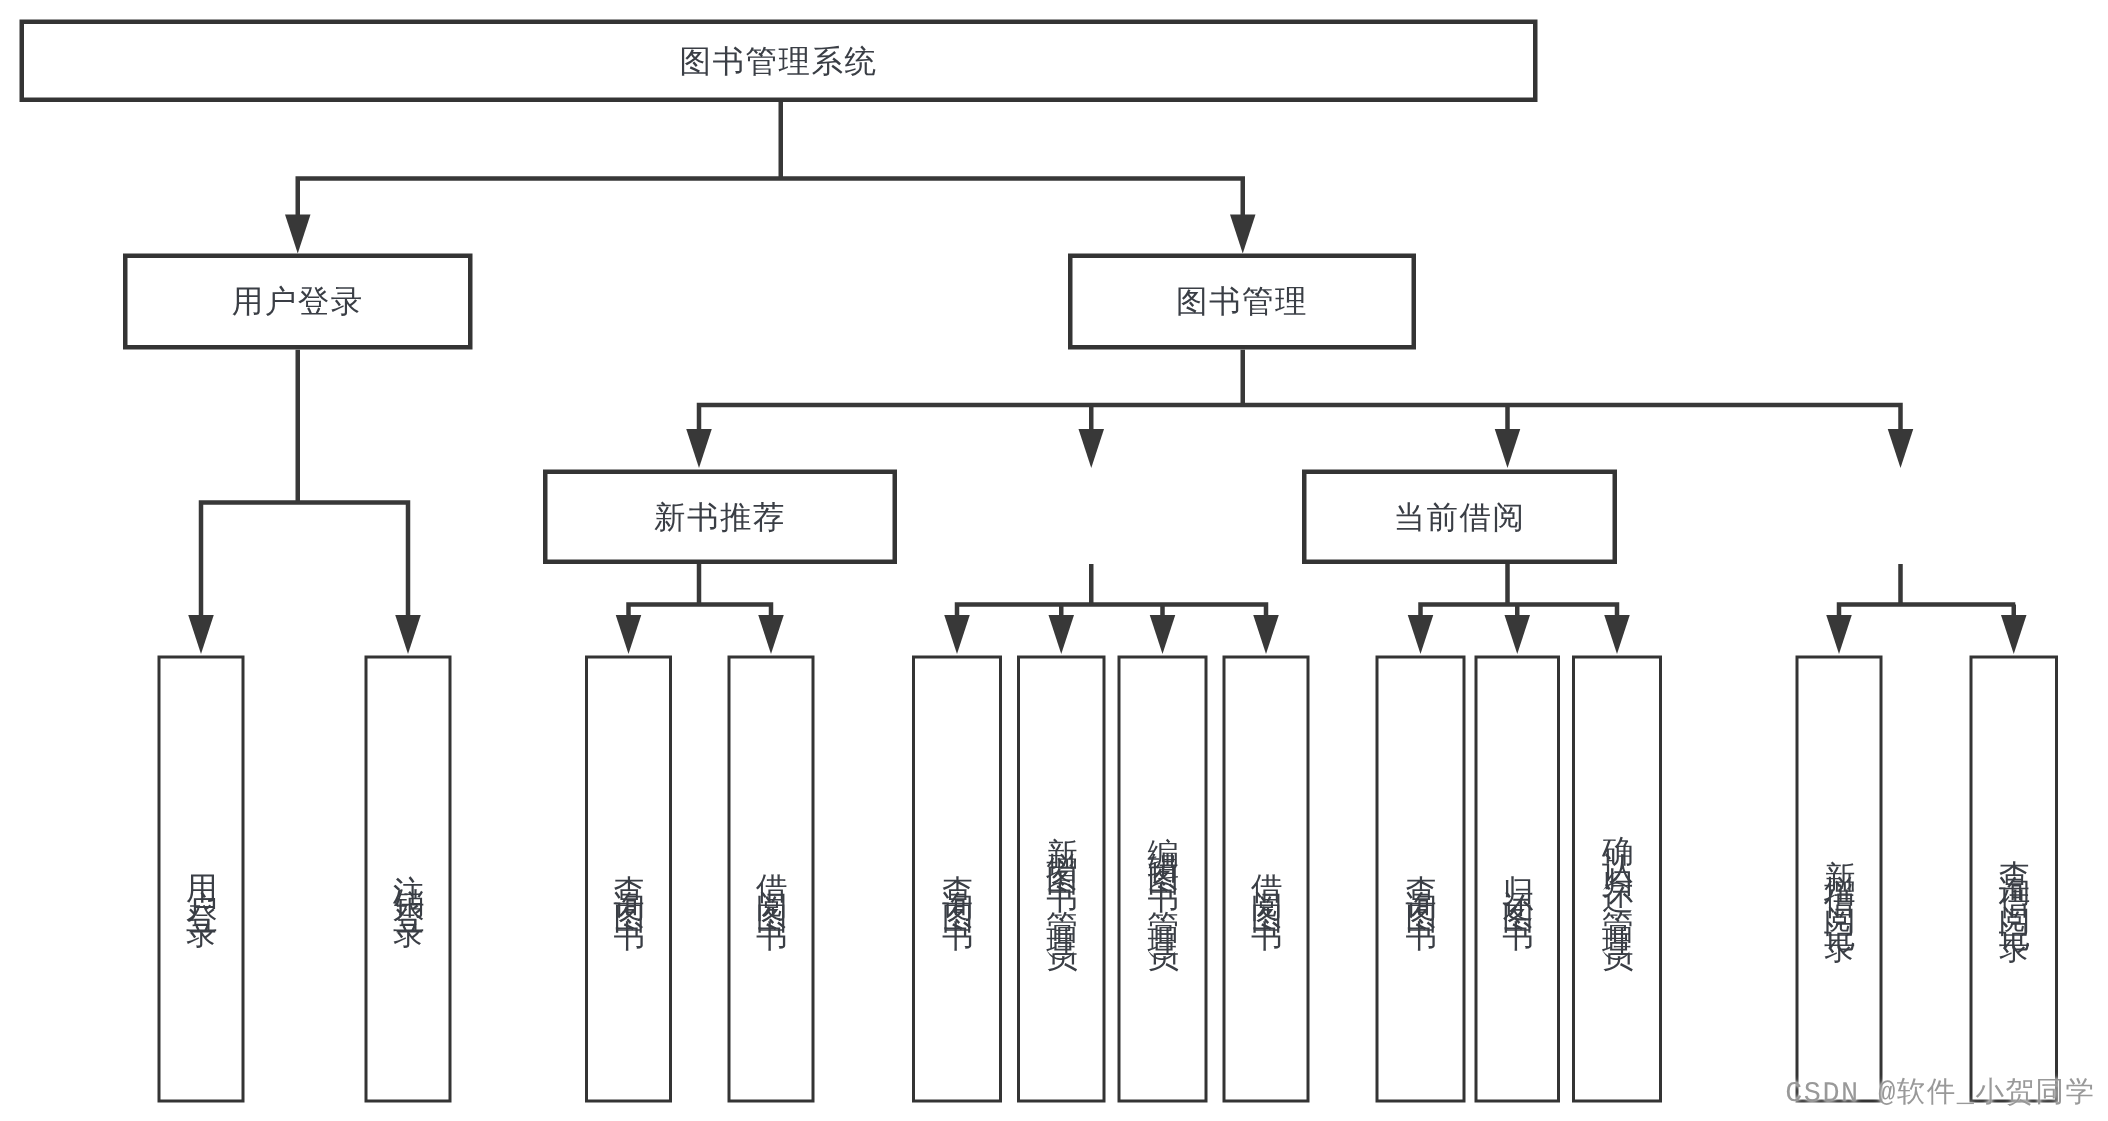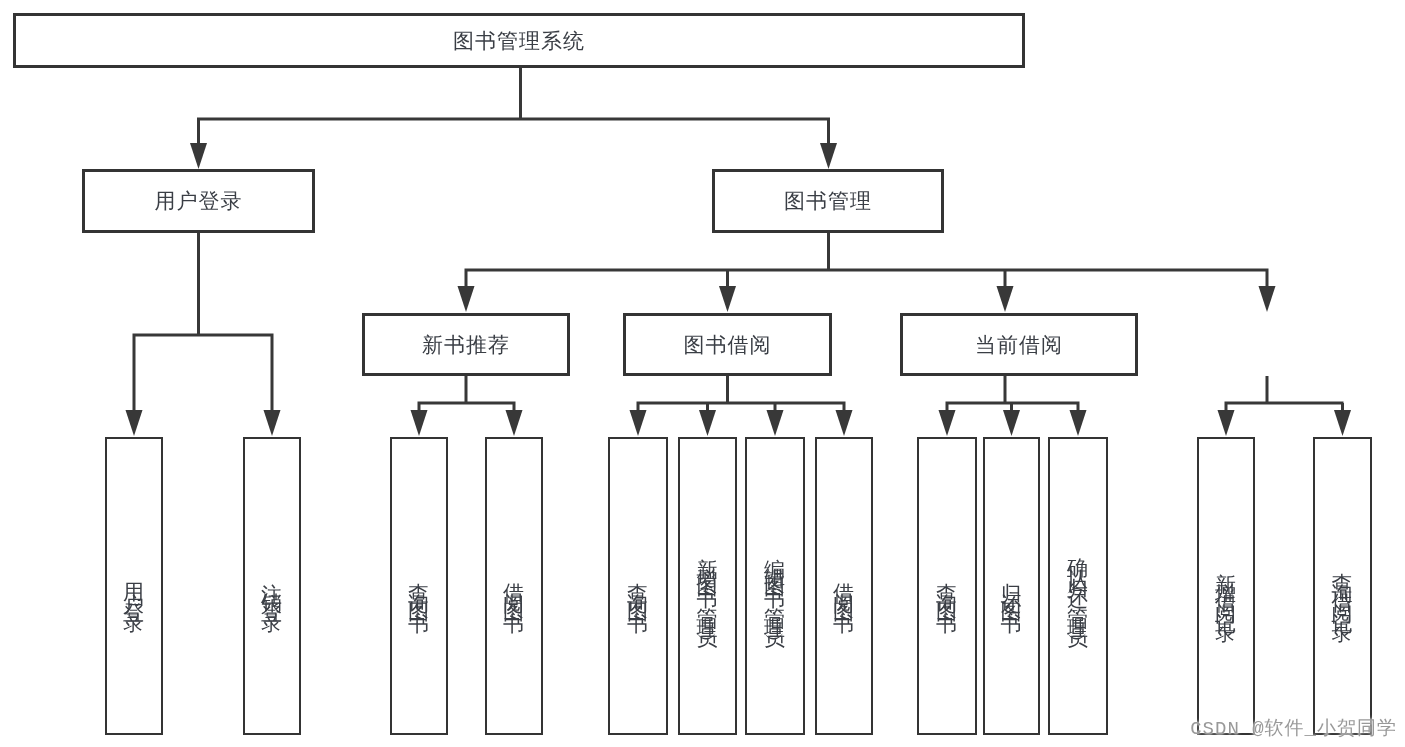--- a/index.html
+++ b/index.html
@@ -39,23 +39,23 @@
     letter-spacing: 10px;
     line-height: 1;
     white-space: nowrap;
   }
   .h-label { white-space: nowrap; }
 
   
   #n-root  { left: 13px;   top: 13px;  width: 1012px; height: 55px; }
   #n-ul    { left: 82px;   top: 169px; width: 233px;  height: 64px; }
   #n-bm    { left: 712px;  top: 169px; width: 232px;  height: 64px; }
-  #n-xsj   { left: 362px;  top: 313px; width: 208px;  height: 63px; }
+  #n-xsj   { left: 362px;  top: 313px; width: 236px;  height: 63px; }
   #n-tsjy  { left: 623px;  top: 313px; width: 209px;  height: 63px; }
-  #n-dqjy  { left: 900px;  top: 313px; width: 238px;  height: 63px; }
+  #n-dqjy  { left: 868px;  top: 313px; width: 210px;  height: 63px; }
   #n-jyjl  { left: 1162px; top: 313px; width: 210px;  height: 63px; }
 
   #l-a1 { left: 105px;  top: 437px; width: 58px; height: 298px; }
   #l-a2 { left: 243px;  top: 437px; width: 58px; height: 298px; }
   #l-b1 { left: 390px;  top: 437px; width: 58px; height: 298px; }
   #l-b2 { left: 485px;  top: 437px; width: 58px; height: 298px; }
   #l-c1 { left: 608px;  top: 437px; width: 60px; height: 298px; }
   #l-c2 { left: 678px;  top: 437px; width: 59px; height: 298px; }
   #l-c3 { left: 745px;  top: 437px; width: 60px; height: 298px; }
   #l-c4 { left: 815px;  top: 437px; width: 58px; height: 298px; }
@@ -136,23 +136,20 @@
   <div class="node" id="n-ul">
     <span class="h-label">用户登录</span>
   </div>
   <div class="node" id="n-bm">
     <span class="h-label">图书管理</span>
   </div>
 
   <div class="node" id="n-xsj">
     <span class="h-label">新书推荐</span>
   </div>
-  <div class="node" id="n-tsjy">
-    <span class="h-label">图书借阅</span>
-  </div>
   <div class="node" id="n-dqjy">
     <span class="h-label">当前借阅</span>
   </div>
 
   <div class="node leaf" id="l-a1">
     <span class="v-label">用户登录</span>
   </div>
   <div class="node leaf" id="l-a2">
     <span class="v-label">注销登录</span>
   </div>

